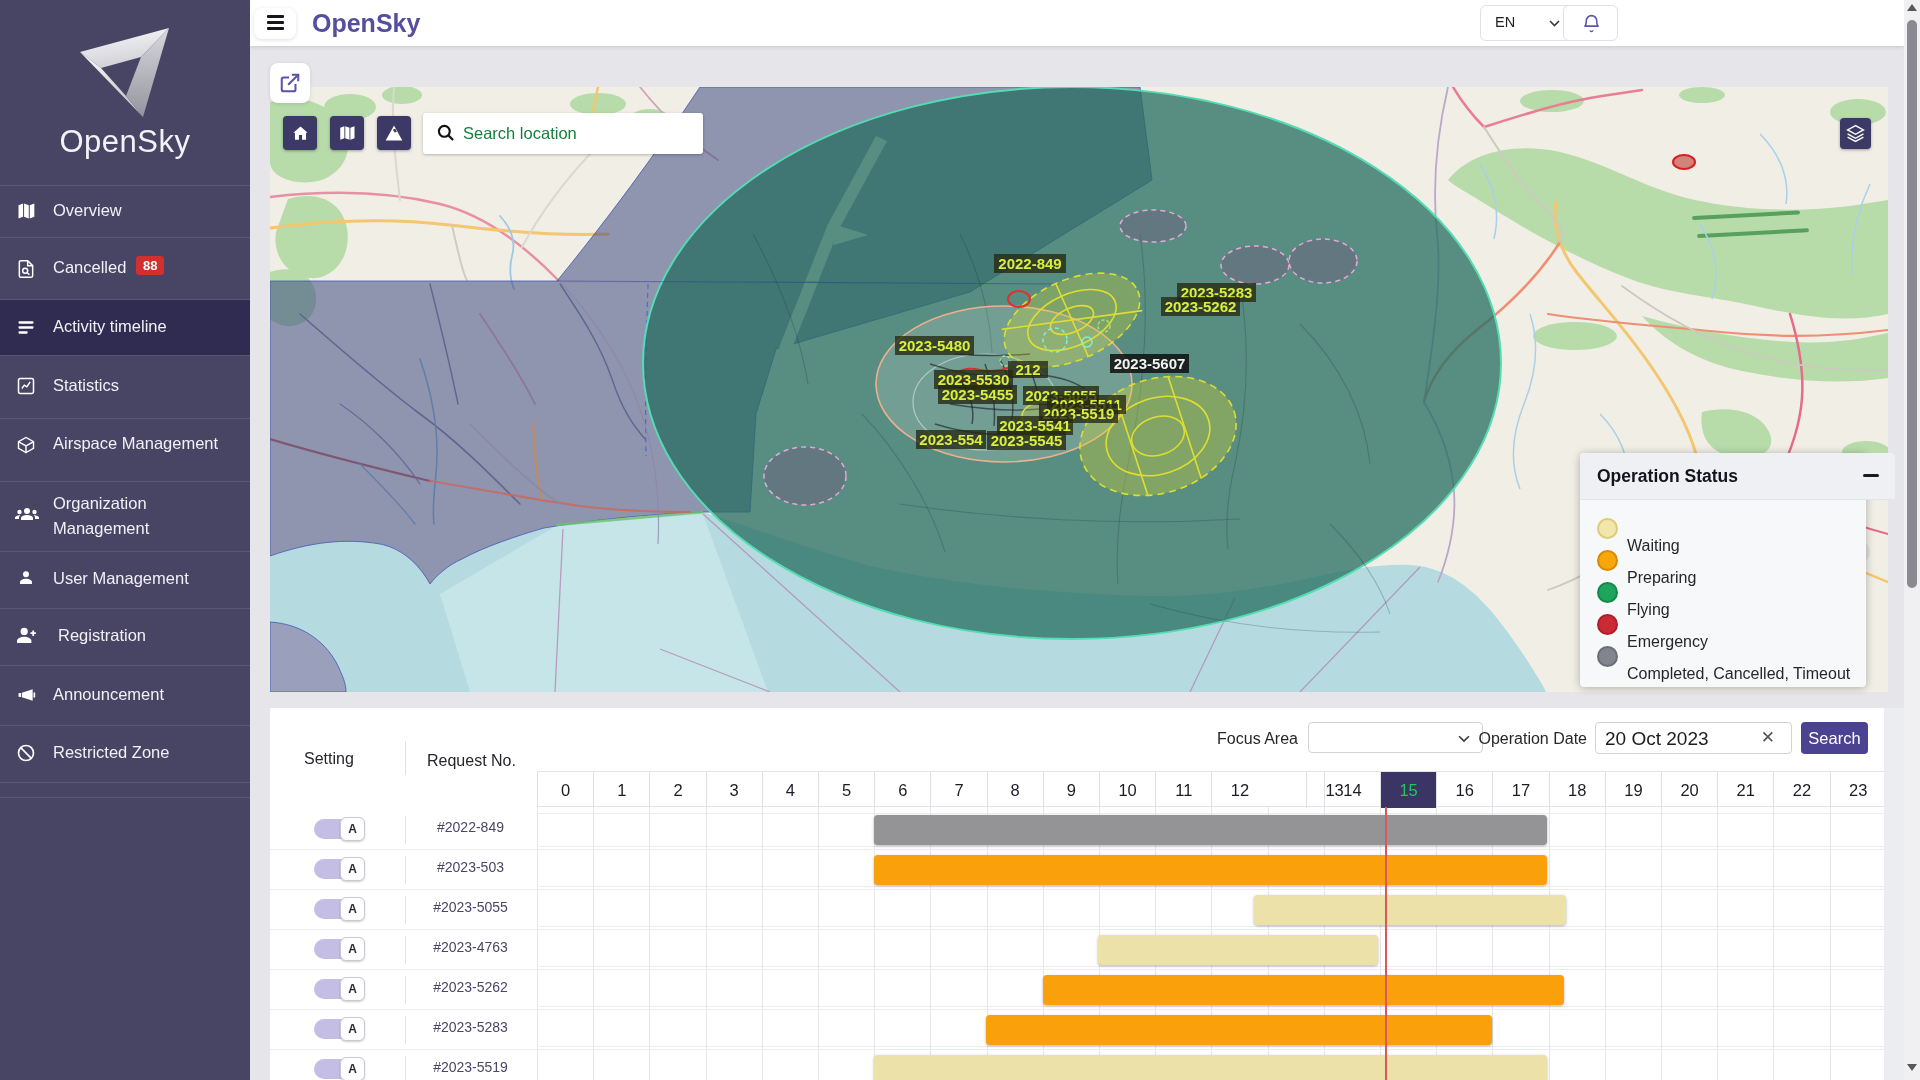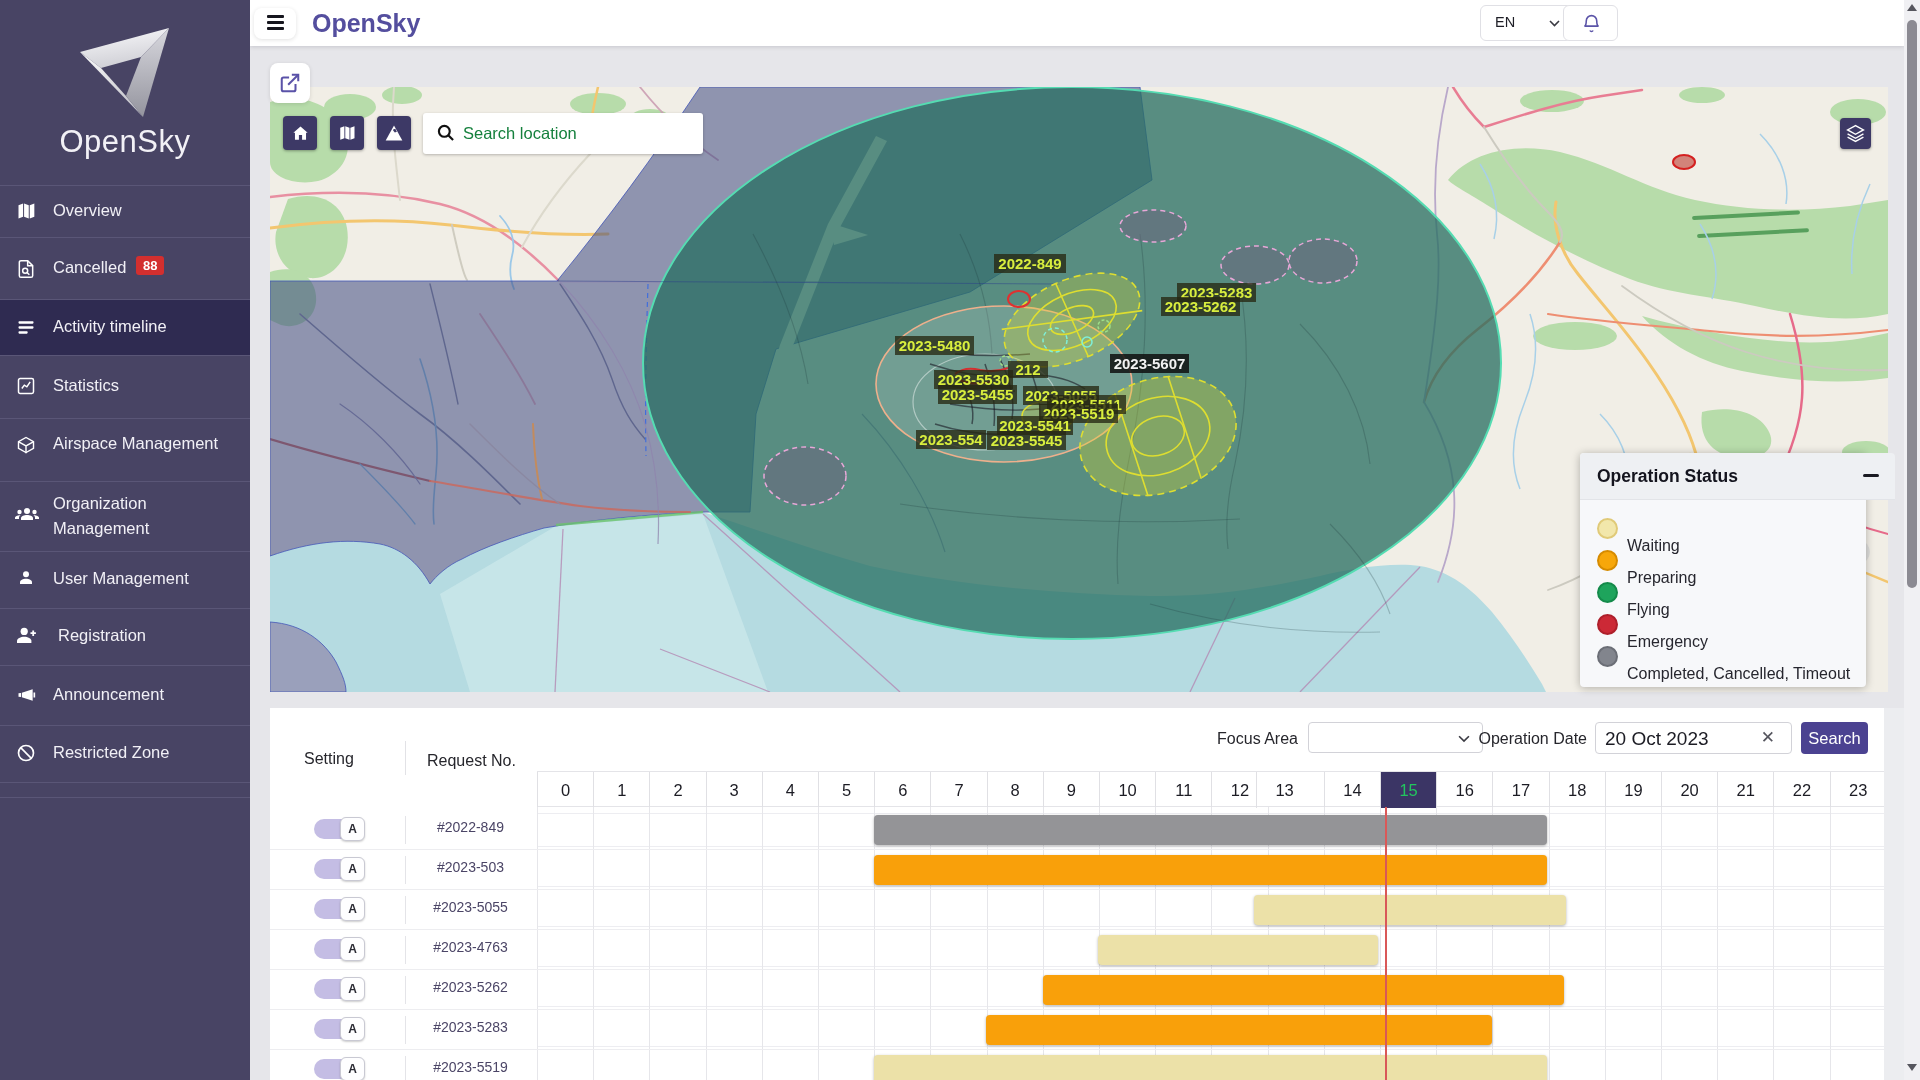--- a/index.html
+++ b/index.html
@@ -524,21 +524,21 @@
     <div class="hcell" style="left:168.6px">3</div>
     <div class="hcell" style="left:224.8px">4</div>
     <div class="hcell" style="left:281px">5</div>
     <div class="hcell" style="left:337.2px">6</div>
     <div class="hcell" style="left:393.4px">7</div>
     <div class="hcell" style="left:449.6px">8</div>
     <div class="hcell" style="left:505.8px">9</div>
     <div class="hcell" style="left:562px">10</div>
     <div class="hcell" style="left:618.2px">11</div>
     <div class="hcell" style="left:674.4px">12</div>
-    <div class="hcell" style="left:719px">13</div>
+    <div class="hcell" style="left:769px">13</div>
     <div class="hcell" style="left:786.8px">14</div>
     <div class="hcell" style="left:843px;background:#3b3565;color:#22c55e">15</div>
     <div class="hcell" style="left:899.2px">16</div>
     <div class="hcell" style="left:955.4px">17</div>
     <div class="hcell" style="left:1011.6px">18</div>
     <div class="hcell" style="left:1067.8px">19</div>
     <div class="hcell" style="left:1124px">20</div>
     <div class="hcell" style="left:1180.2px">21</div>
     <div class="hcell" style="left:1236.4px">22</div>
     <div class="hcell" style="left:1292.6px">23</div>

